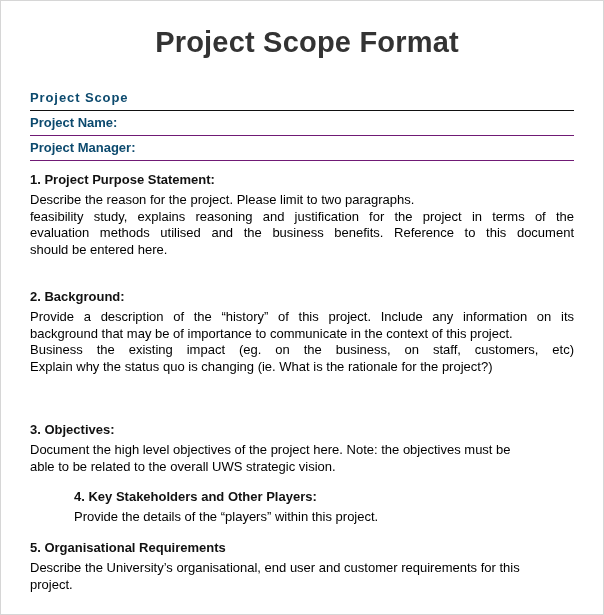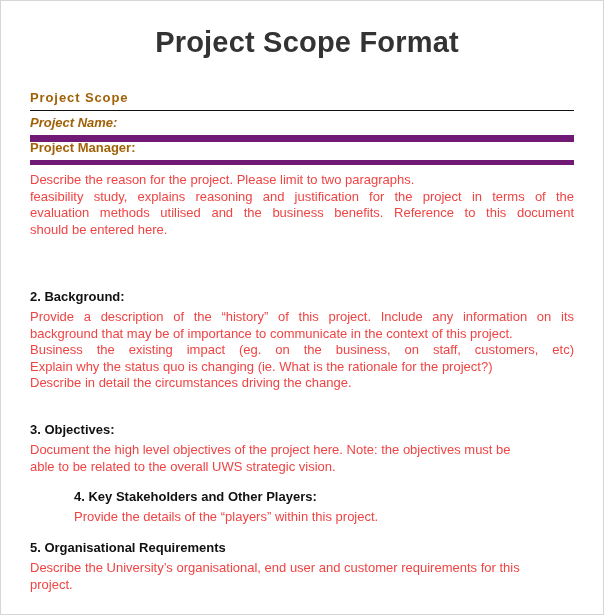--- a/index.html
+++ b/index.html
@@ -33,54 +33,53 @@
     font-weight: bold;
     color: #333333;
     letter-spacing: 0.2px;
   }
   .field {
     position: absolute;
     left: 30px;
     width: 544px;
     font-size: 13px;
     font-weight: bold;
-    color: #a16207;
+    color: #0c4a6e;
     height: 20px;
     line-height: 16px;
   }
   .field.scope {
     top: 90px;
     letter-spacing: 0.9px;
     border-bottom: 1.5px solid #111111;
   }
   .field.name {
     top: 115px;
-    border-bottom: 7px solid #701a75;
-    font-style: italic;
+    border-bottom: 1px solid #701a75;
   }
   .field.manager {
     top: 140px;
-    border-bottom: 5px solid #701a75;
+    border-bottom: 1px solid #701a75;
   }
   .section {
     position: absolute;
     left: 30px;
     width: 544px;
   }
   .section h2 {
     margin: 0 0 4px 0;
     font-size: 13px;
     font-weight: bold;
     line-height: 16px;
     color: #111111;
   }
   .section .line {
     font-size: 13px;
     line-height: 16.6px;
-    color: #ef4444;
+    color: #000000;
     margin: 0;
     white-space: nowrap;
   }
   .section .line.justify {
     text-align: justify;
     text-align-last: justify;
     white-space: normal;
   }
   #s1 { top: 172px; }
   #s2 { top: 289px; }
@@ -93,33 +92,33 @@
 
 <div class="frame"></div>
 
 <div class="title">Project Scope Format</div>
 
 <div class="field scope">Project Scope</div>
 <div class="field name">Project Name:</div>
 <div class="field manager">Project Manager:</div>
 
 <div class="section" id="s1">
+  <h2>1. Project Purpose Statement:</h2>
   <p class="line">Describe the reason for the project. Please limit to two paragraphs.</p>
   <p class="line justify">feasibility study, explains reasoning and justification for the project in terms of the</p>
   <p class="line justify">evaluation methods utilised and the business benefits.  Reference to this document</p>
   <p class="line">should be entered here.</p>
 </div>
 
 <div class="section" id="s2">
   <h2>2. Background:</h2>
   <p class="line justify">Provide a description of the “history” of this project. Include any information on its</p>
   <p class="line">background that may be of importance to communicate  in the context of this project.</p>
   <p class="line justify">Business the existing impact (eg. on the business, on staff, customers, etc)</p>
   <p class="line">Explain why the status quo is changing (ie. What is the rationale  for the project?)</p>
-  <p class="line">Describe in detail the circumstances  driving the change.</p>
 </div>
 
 <div class="section" id="s3">
   <h2>3. Objectives:</h2>
   <p class="line">Document the high level objectives of the project here.  Note: the objectives must be</p>
   <p class="line">able to be related to the overall UWS strategic vision.</p>
 </div>
 
 <div class="section" id="s4">
   <h2>4. Key Stakeholders and Other Players:</h2>

